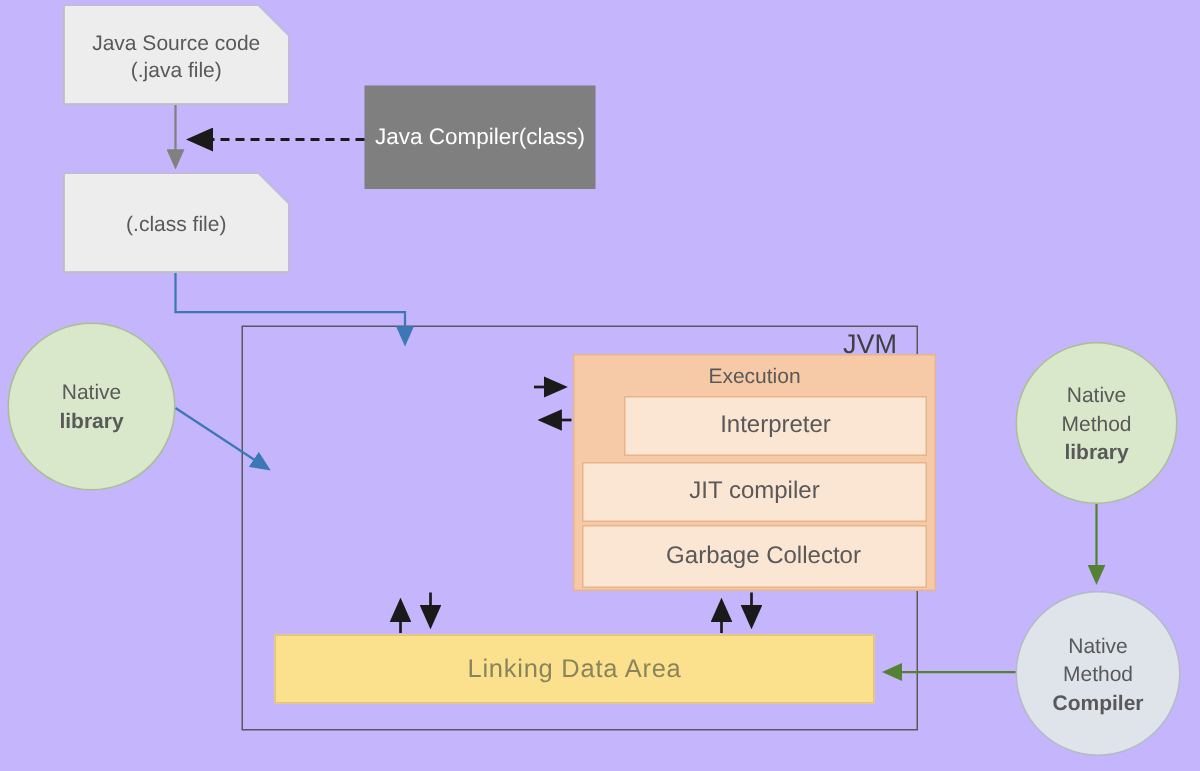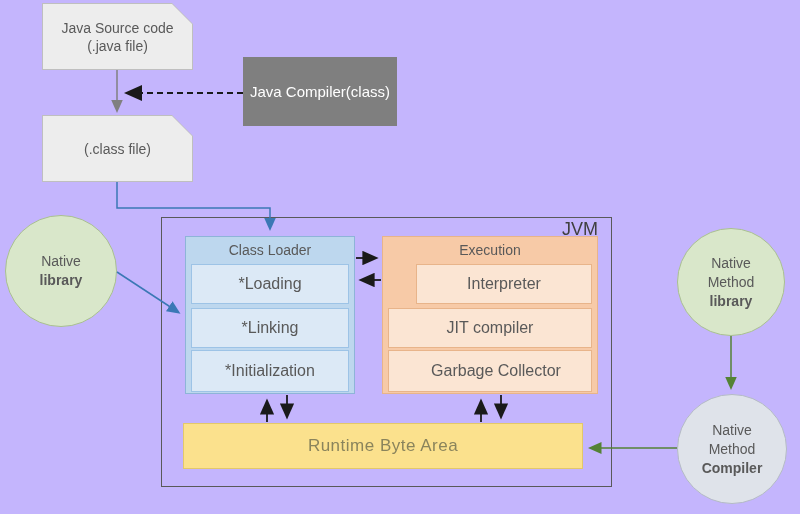--- a/index.html
+++ b/index.html
@@ -71,35 +71,29 @@
   <div class="abs file-shape" style="left:42px;top:115px;width:151px;height:67px;">
     <div class="inner">
       <div>(.class file)</div>
     </div>
   </div>
 
   <div class="abs jvm-label" style="left:545px;top:172px;width:70px;margin-top:47px;">JVM</div>
 
   <div class="abs jvm-box" style="left:161px;top:217px;width:451px;height:270px;"></div>
 
-  <div class="abs panel blue-panel" style="left:185px;top:236px;width:170px;height:158px;">
-    <div class="title">Class Loader</div>
-    <div class="row" style="top:27px;height:38px;">*Loading</div>
-    <div class="row" style="top:71px;height:38px;">*Linking</div>
-    <div class="row" style="top:113px;height:40px;">*Initialization</div>
-  </div>
 
-  <div class="abs panel orange-panel" style="left:382px;top:236px;width:216px;height:158px;">
+  <div class="abs panel orange-panel" style="left:382px;top:236px;width:242px;height:158px;">
     <div class="title">Execution</div>
     <div class="row" style="top:27px;height:38px;margin-left:28px;">Interpreter</div>
     <div class="row" style="top:71px;height:38px;">JIT compiler</div>
     <div class="row" style="top:113px;height:40px;padding-left:12px;">Garbage Collector</div>
   </div>
 
-  <div class="abs runtime" style="left:183px;top:423px;width:400px;height:46px;">Runtime Byte Area</div>
+  <div class="abs runtime" style="left:183px;top:423px;width:400px;height:46px;">Linking Data Area</div>
 
   <div class="abs circle green-circle" style="left:5px;top:215px;width:112px;height:112px;">
     <div>Native</div>
     <div class="bold">library</div>
   </div>
 
   <div class="abs circle green-circle" style="left:677px;top:228px;width:108px;height:108px;">
     <div>Native</div>
     <div>Method</div>
     <div class="bold">library</div>

